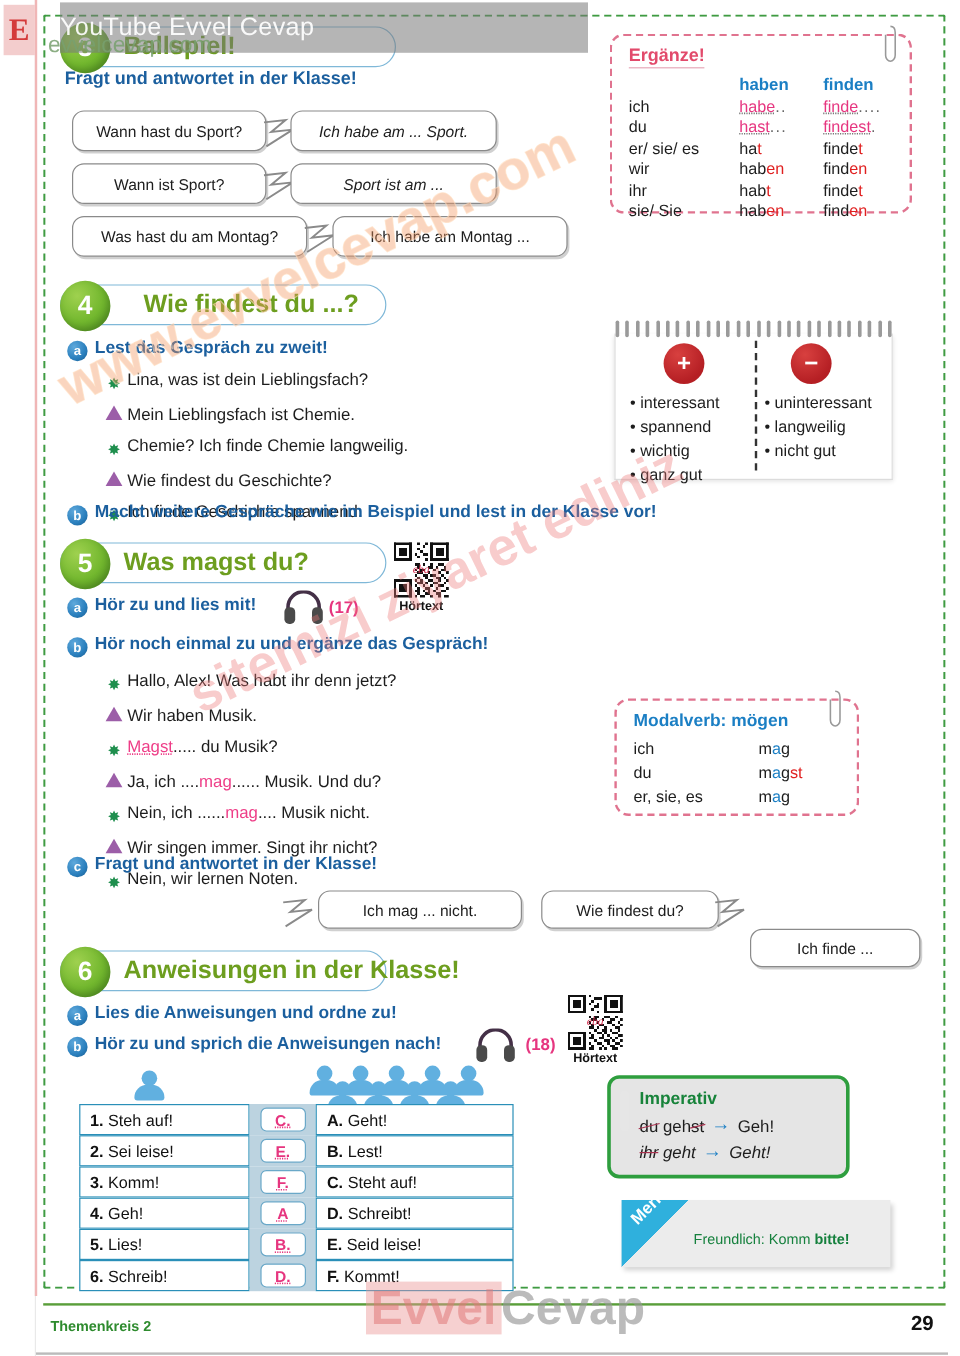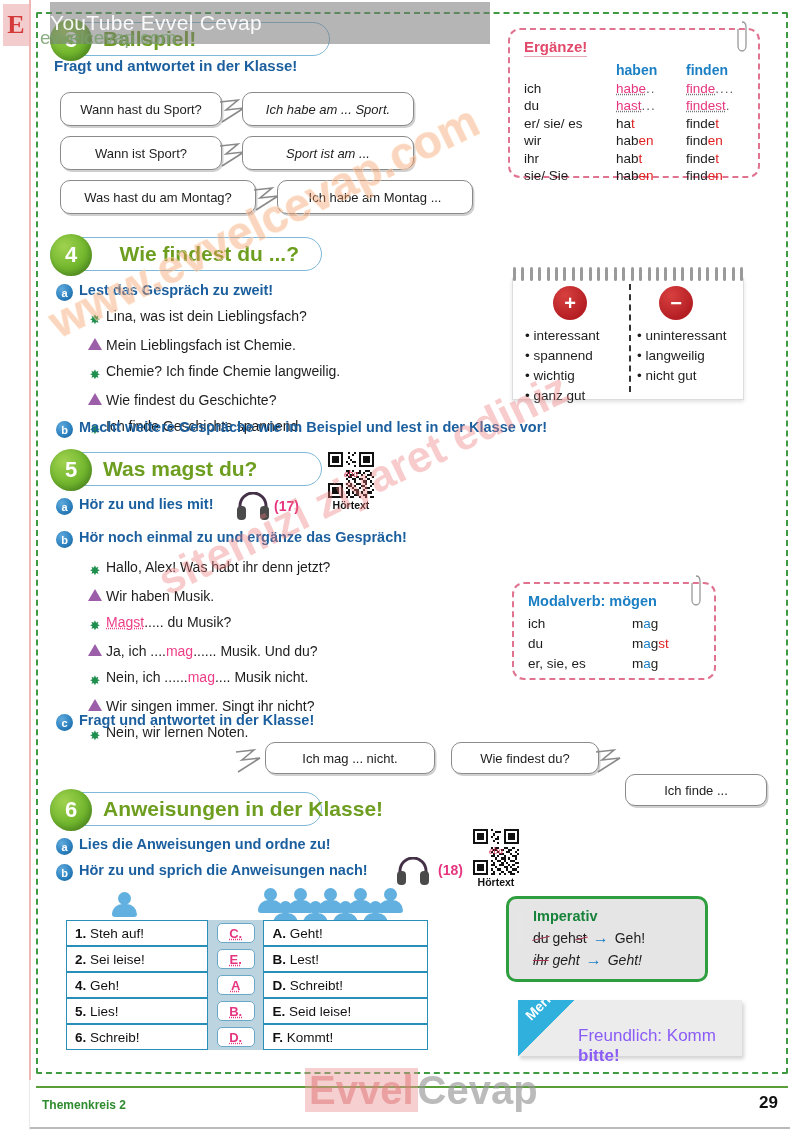--- a/index.html
+++ b/index.html
@@ -183,21 +183,21 @@
     position:absolute; background:#ececec; box-shadow:2px 3px 4px rgba(0,0,0,.18);
   }
   .merke-corner {
     position:absolute; left:0; top:0; width:56px; height:56px;
     background: linear-gradient(to bottom right, #2fb0dd 0%, #2fb0dd 50%, transparent 50%);
   }
   .merke-corner span {
     position:absolute; left:4px; top:12px; color:#fff; font-weight:bold; font-size:14px;
     transform: rotate(-45deg); transform-origin: left top;
   }
-  .merke-text { position:absolute; left:60px; top:26px; font-size:17px; color:#8b5cf6;}
+  .merke-text { position:absolute; left:60px; top:26px; font-size:12px; color:#15803d;}
 
   
   .footer-rule { position:absolute; left:36px; top:1086px; width:752px; height:2px; background:#5a9e3a; }
   .footer-rule2 { position:absolute; left:30px; top:1127px; width:760px; height:1.5px; background:#bbb; }
   .footer-left { position:absolute; left:42px; top:1098px; color:#2e8b2e; font-weight:bold; font-size:12px; }
   .footer-right { position:absolute; right:22px; top:1093px; color:#111; font-weight:bold; font-size:17px; }
 
   
   .wm-top {
     position:absolute; left:50px; top:2px; width:440px; height:42px;
@@ -792,20 +792,25 @@
       <td style="width:138px;"><b>1.</b> <span>Steh auf!</span></td>
       <td class="mid"><span class="ansbox"><u>C.</u></span></td>
       <td style="width:160px;"><b>A.</b> <span>Geht!</span></td>
     </tr>
     <tr>
       <td><b>2.</b> <span>Sei leise!</span></td>
       <td class="mid"><span class="ansbox"><u>E.</u></span></td>
       <td><b>B.</b> <span>Lest!</span></td>
     </tr>
     <tr>
+      <td><b>3.</b> <span>Komm!</span></td>
+      <td class="mid"><span class="ansbox"><u>F.</u></span></td>
+      <td><b>C.</b> <span>Steht auf!</span></td>
+    </tr>
+    <tr>
       <td><b>4.</b> <span>Geh!</span></td>
       <td class="mid"><span class="ansbox"><u>A</u></span></td>
       <td><b>D.</b> <span>Schreibt!</span></td>
     </tr>
     <tr>
       <td><b>5.</b> <span>Lies!</span></td>
       <td class="mid"><span class="ansbox"><u>B.</u></span></td>
       <td><b>E.</b> <span>Seid leise!</span></td>
     </tr>
     <tr>

